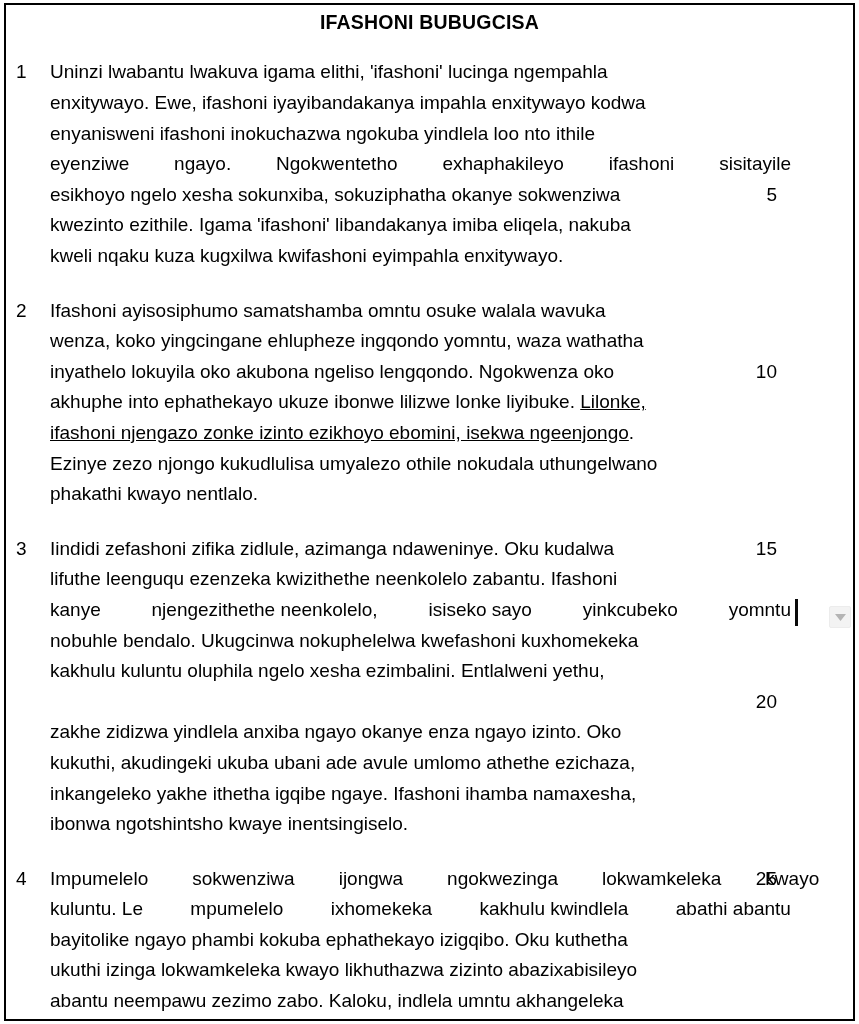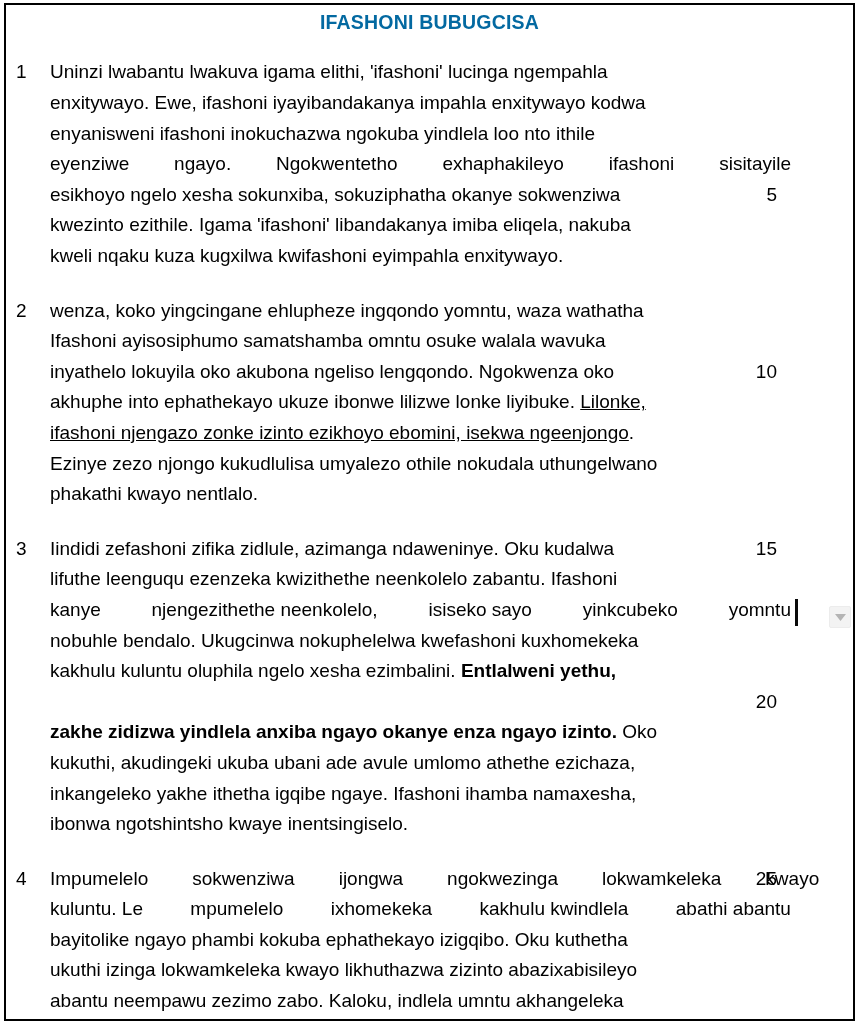--- a/index.html
+++ b/index.html
@@ -29,21 +29,21 @@
     box-sizing: border-box;
     border: 2px solid #000000;
     background: #ffffff;
     overflow: hidden;
   }
   .doc-title {
     text-align: center;
     font-size: 19.5px;
     font-weight: bold;
     letter-spacing: 0.2px;
-    color: #0369a1;
+    color: #000000;
     margin-top: 7px;
     margin-bottom: 0;
     line-height: 1.1;
   }
   .body-area {
     position: relative;
     padding-top: 24px;
   }
   .para {
     position: relative;
@@ -74,21 +74,21 @@
   .line.justify {
     display: flex;
     justify-content: space-between;
     white-space: pre;
     gap: 44px;
   }
   .line.justify > span.w {
     white-space: pre;
   }
   .u { text-decoration: underline; text-align: center; }
-  .b { font-weight: bold; }
+  .b { font-weight: normal; }
   .linenum {
     position: absolute;
     right: 14px;
     font-size: 19px;
     line-height: 30.6px;
     color: #000;
     text-align: right;
     width: 34px;
     white-space: pre;
   }
@@ -132,22 +132,22 @@
             <div class="line"><span>enyanisweni ifashoni inokuchazwa ngokuba yindlela loo nto ithile</span></div>
             <div class="line justify"><span class="w">eyenziwe</span><span class="w">ngayo.</span><span class="w">Ngokwentetho</span><span class="w">exhaphakileyo</span><span class="w">ifashoni</span><span class="w">sisitayile</span></div>
             <div class="line"><span>esikhoyo ngelo xesha sokunxiba, sokuziphatha okanye sokwenziwa</span><span class="linenum">5</span></div>
             <div class="line"><span>kwezinto ezithile. Igama 'ifashoni' libandakanya imiba eliqela, nakuba</span></div>
             <div class="line"><span>kweli nqaku kuza kugxilwa kwifashoni eyimpahla enxitywayo.</span></div>
           </div>
         </div>
         <div class="para">
           <div class="para-num">2</div>
           <div class="para-body">
+            <div class="line"><span>Ifashoni ayisosiphumo samatshamba omntu osuke walala wavuka</span></div>
             <div class="line"><span>wenza, koko yingcingane ehlupheze ingqondo yomntu, waza wathatha</span></div>
-            <div class="line"><span>Ifashoni ayisosiphumo samatshamba omntu osuke walala wavuka</span></div>
             <div class="line"><span>inyathelo lokuyila oko akubona ngeliso lengqondo. Ngokwenza oko</span><span class="linenum">10</span></div>
             <div class="line"><span>akhuphe into ephathekayo ukuze ibonwe lilizwe lonke liyibuke. </span><span class="u">Lilonke,</span></div>
             <div class="line"><span class="u">ifashoni njengazo zonke izinto ezikhoyo ebomini, isekwa ngeenjongo</span><span>.</span></div>
             <div class="line"><span>Ezinye zezo njongo kukudlulisa umyalezo othile nokudala uthungelwano</span></div>
             <div class="line"><span>phakathi kwayo nentlalo.</span></div>
           </div>
         </div>
         <div class="para">
           <div class="para-num">3</div>
           <div class="para-body">

